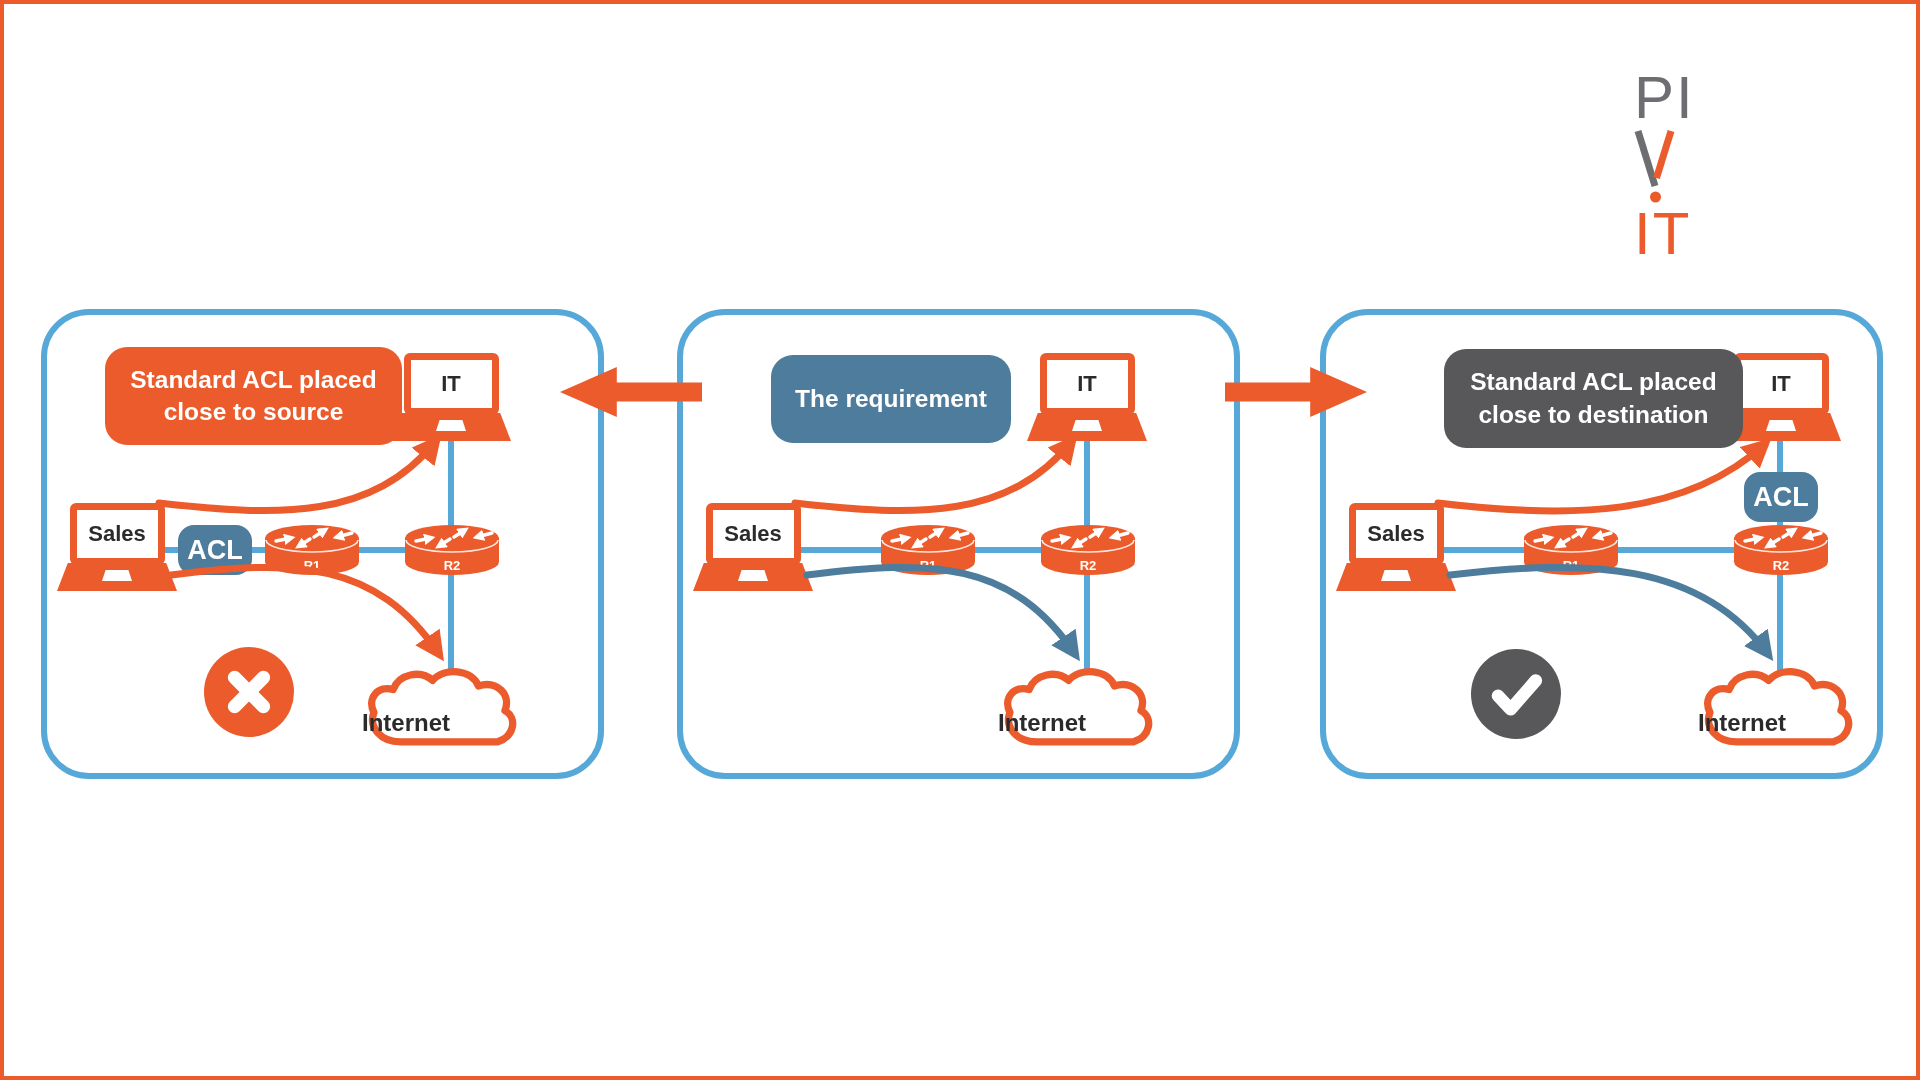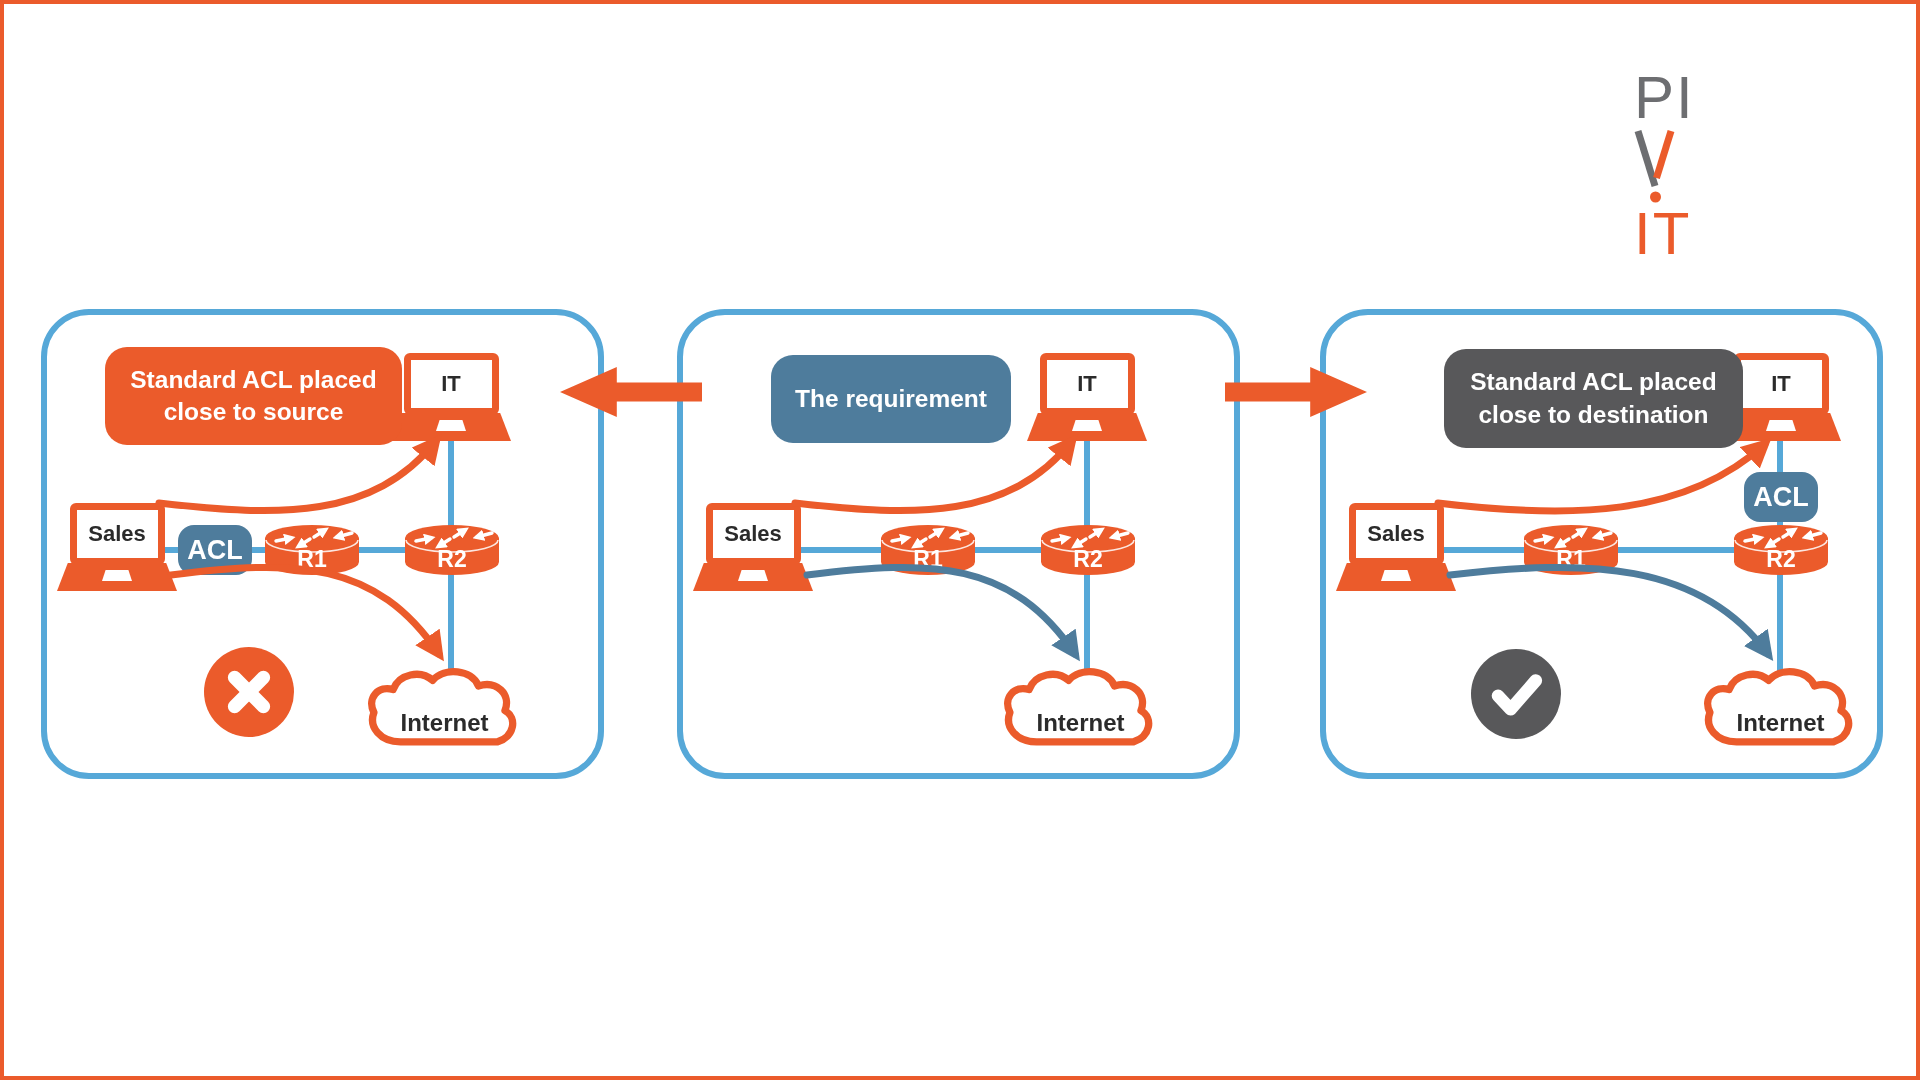--- a/index.html
+++ b/index.html
@@ -34,30 +34,30 @@
     display:flex;align-items:center;justify-content:center;box-sizing:border-box;}
   .dev-label{font-size:22px;font-weight:600;color:#2b2b2b;}
   .base{width:120px;height:28px;background:#EB5B2B;clip-path:polygon(9% 0,91% 0,100% 100%,0 100%);
     position:relative;margin-top:-2px;}
   .notch{position:absolute;left:50%;top:7px;transform:translateX(-50%);width:30px;height:11px;background:#fff;
     clip-path:polygon(12% 0,88% 0,100% 100%,0 100%);}
 
   
   .router{position:absolute;width:96px;height:52px;z-index:3;}
   .router svg{position:absolute;inset:0;}
-  .r-label{position:absolute;left:0;right:0;bottom:3px;text-align:center;color:#fff;font-size:23px;font-weight:600;}
+  .r-label{position:absolute;left:0;right:0;bottom:3px;text-align:center;color:#fff;font-size:13px;font-weight:600;}
 
   
   .acl{position:absolute;width:74px;height:50px;background:#4E7C9C;border-radius:16px;z-index:4;
     display:flex;align-items:center;justify-content:center;color:#fff;font-size:27px;font-weight:600;}
 
   
   .cloud{position:absolute;width:165px;height:92px;z-index:3;}
   .cloud svg{position:absolute;inset:0;overflow:visible;}
-  .cloud-label{position:absolute;left:0;right:0;top:46px;text-align:center;font-size:24px;font-weight:600;color:#2b2b2b;}
+  .cloud-label{position:absolute;left:0;right:0;top:46px;text-align:left;font-size:24px;font-weight:600;color:#2b2b2b;}
 
   
   .status{position:absolute;width:90px;height:90px;border-radius:50%;z-index:4;}
   .status svg{position:absolute;inset:0;}
 
   
   .flow{position:absolute;left:-6px;top:-6px;z-index:5;pointer-events:none;}
 
   
   .conn{position:absolute;top:363px;width:142px;height:50px;background:#EB5B2B;z-index:6;}

